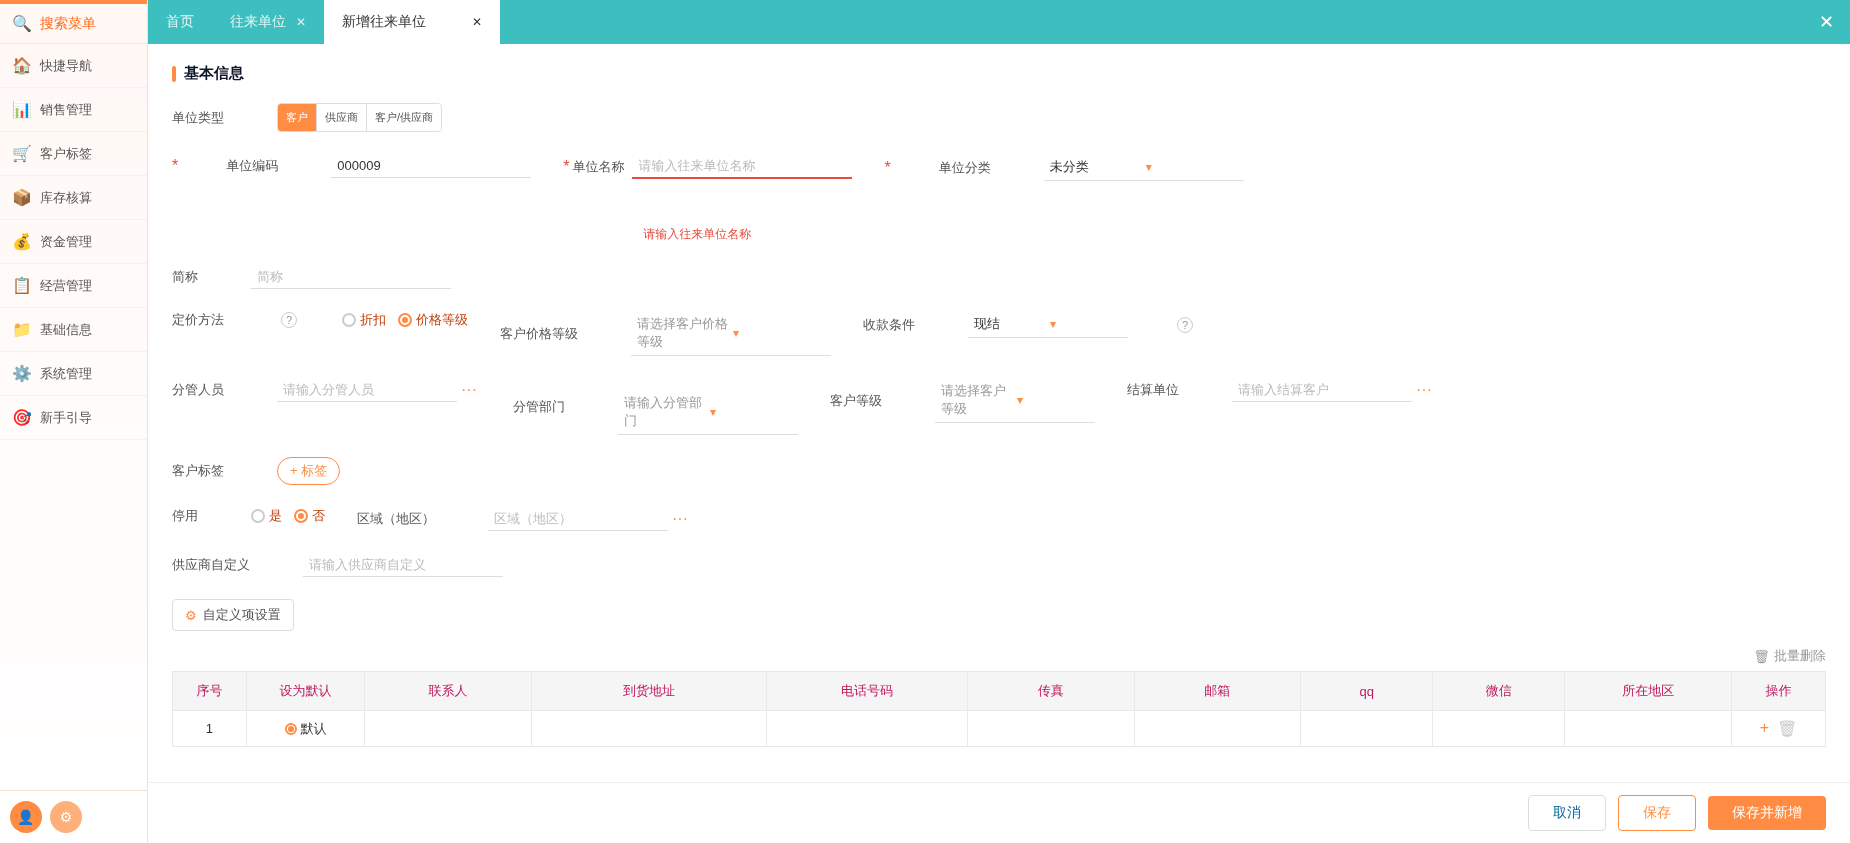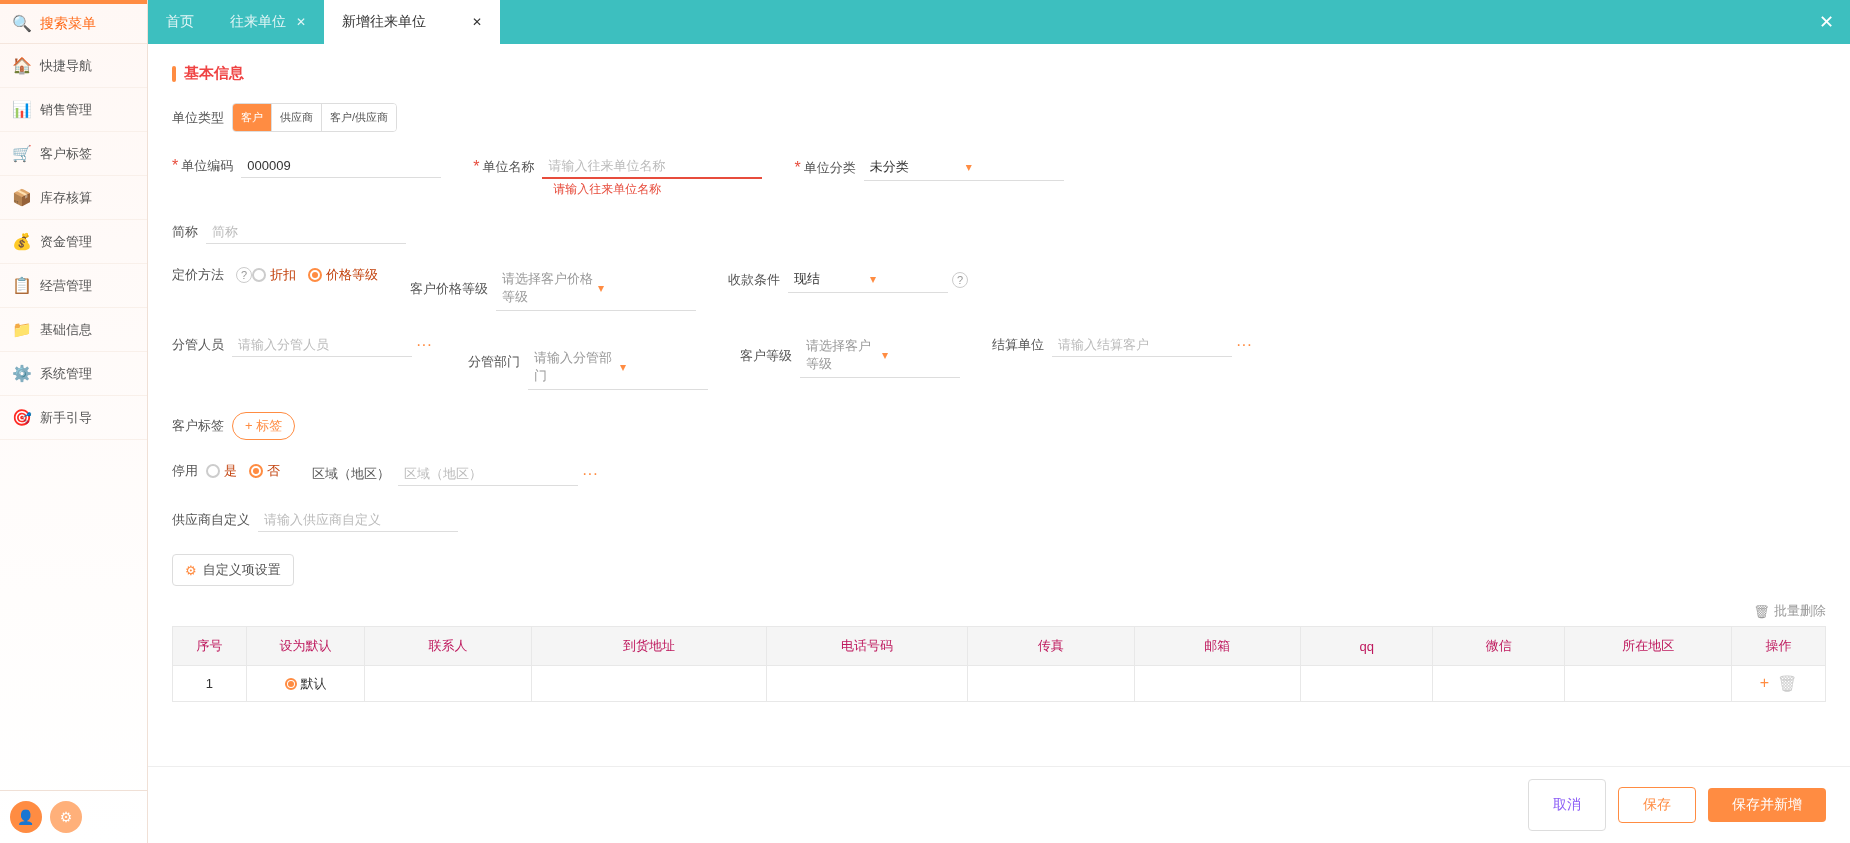--- a/index.html
+++ b/index.html
@@ -106,21 +106,21 @@
       background: white;
       padding: 20px 24px;
     }
 
     
     .section-title {
       display: flex;
       align-items: center;
       font-size: 15px;
       font-weight: bold;
-      color: #ef4444;
+      color: #0f172a;
       margin-bottom: 20px;
     }
     .section-icon {
       width: 4px; height: 16px;
       background: #ff8c42;
       margin-right: 8px;
       border-radius: 2px;
     }
 
     
@@ -129,20 +129,21 @@
       align-items: flex-start;
       margin-bottom: 18px;
       flex-wrap: wrap;
       gap: 0;
     }
     .form-group {
       display: flex;
       align-items: center;
       margin-right: 32px;
       margin-bottom: 4px;
+      gap: 45px;
     }
     .form-label {
       font-size: 13px;
       color: #555;
       white-space: nowrap;
       margin-right: 8px;
     }
     .required { color: #e74c3c; margin-right: 3px; }
     .form-input {
       border: none;
@@ -308,25 +309,25 @@
     .action-bar {
       display: flex;
       justify-content: flex-end;
       align-items: center;
       padding: 12px 24px;
       background: white;
       border-top: 1px solid #eee;
       gap: 12px;
     }
     .btn-cancel {
-      padding: 16px 24px;
+      padding: 8px 24px;
       border: 1px solid #ddd;
       border-radius: 4px;
       background: white;
-      color: #8b5cf6;
+      color: #0369a1;
       font-size: 14px;
       cursor: pointer;
     }
     .btn-save {
       padding: 8px 24px;
       border: 1px solid #ff8c42;
       border-radius: 4px;
       background: white;
       color: #ff8c42;
       font-size: 14px;

